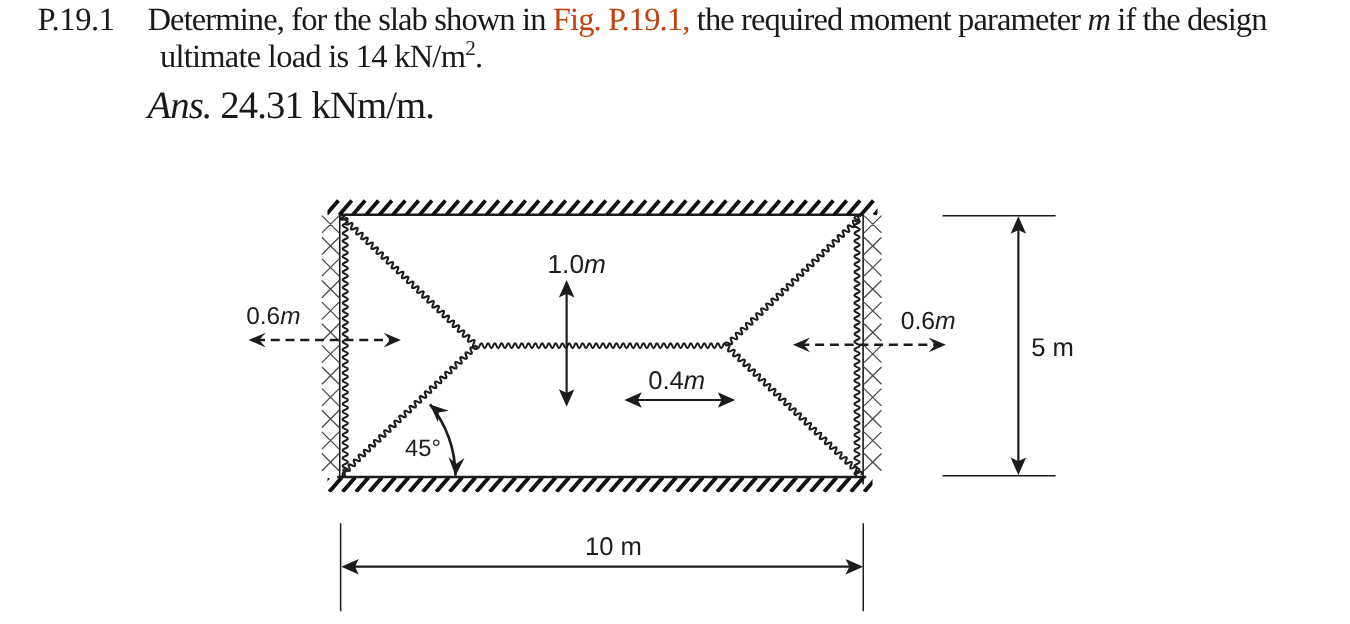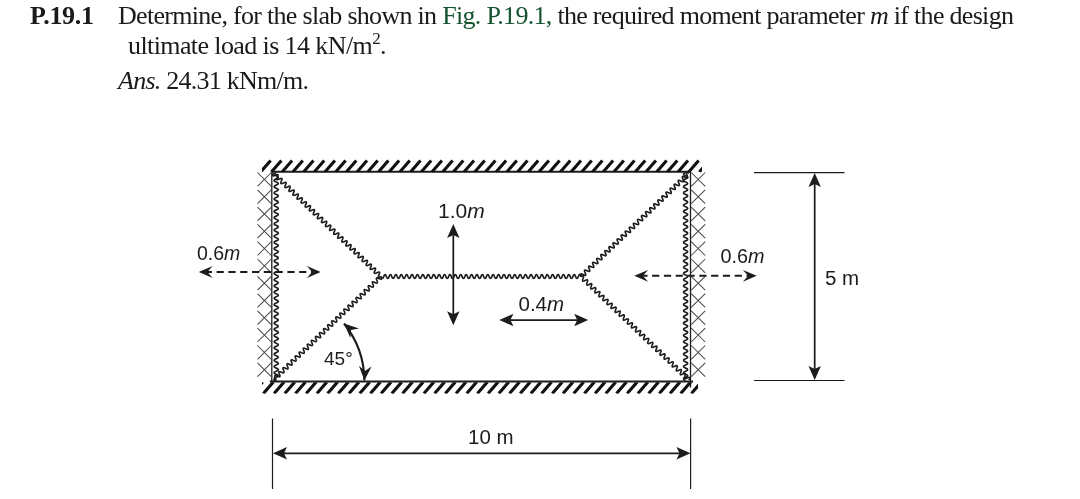--- a/index.html
+++ b/index.html
@@ -1,22 +1,22 @@
 <!DOCTYPE html>
 <html><head><meta charset="utf-8">
 <style>
 html,body{margin:0;padding:0;background:#fff;width:1080px;height:499px;overflow:hidden}
 .t{position:absolute;font-family:"Liberation Serif",serif;color:#1a1a1a;white-space:nowrap}
 #svgwrap{position:absolute;left:0;top:0;filter:grayscale(1)}
 </style></head>
 <body>
-<div class="t" style="left:30px;top:1px;font-size:26px;font-weight:bold;letter-spacing:-0.3px">P.19.1</div>
-<div class="t" id="L1" style="left:118px;top:1px;font-size:26px;letter-spacing:-0.70px">Determine, for the slab shown in <span style="color:#14532d">Fig. P.19.1,</span> the required moment parameter <i>m</i> if the design</div>
+<div class="t" style="left:30px;top:1px;font-size:26px;font-weight:normal;letter-spacing:-0.3px">P.19.1</div>
+<div class="t" id="L1" style="left:118px;top:1px;font-size:26px;letter-spacing:-0.70px">Determine, for the slab shown in <span style="color:#c2410c">Fig. P.19.1,</span> the required moment parameter <i>m</i> if the design</div>
 <div class="t" id="L2" style="left:128px;top:29px;font-size:26px;letter-spacing:-0.6px">ultimate load is 14 kN/m<sup style="font-size:17px">2</sup>.</div>
-<div class="t" id="L3" style="left:118px;top:66px;font-size:26px;letter-spacing:-0.75px"><i>Ans.</i> 24.31 kNm/m.</div>
+<div class="t" id="L3" style="left:118px;top:66px;font-size:31px;letter-spacing:-0.75px"><i>Ans.</i> 24.31 kNm/m.</div>
 <div id="svgwrap"><svg width="1080" height="499" viewBox="0 0 1080 499">
       <defs>
         <clipPath id="ct">
           <rect x="262" y="159" width="440" height="13.2"></rect>
         </clipPath>
         <clipPath id="cb">
           <rect x="262" y="382.3" width="436" height="11.5"></rect>
         </clipPath>
       </defs>
 <path d="M271.8,171.7 H690.5 M269.8,381.5 H693.0" fill="none" stroke="#1c1c1c" stroke-width="2"></path>

